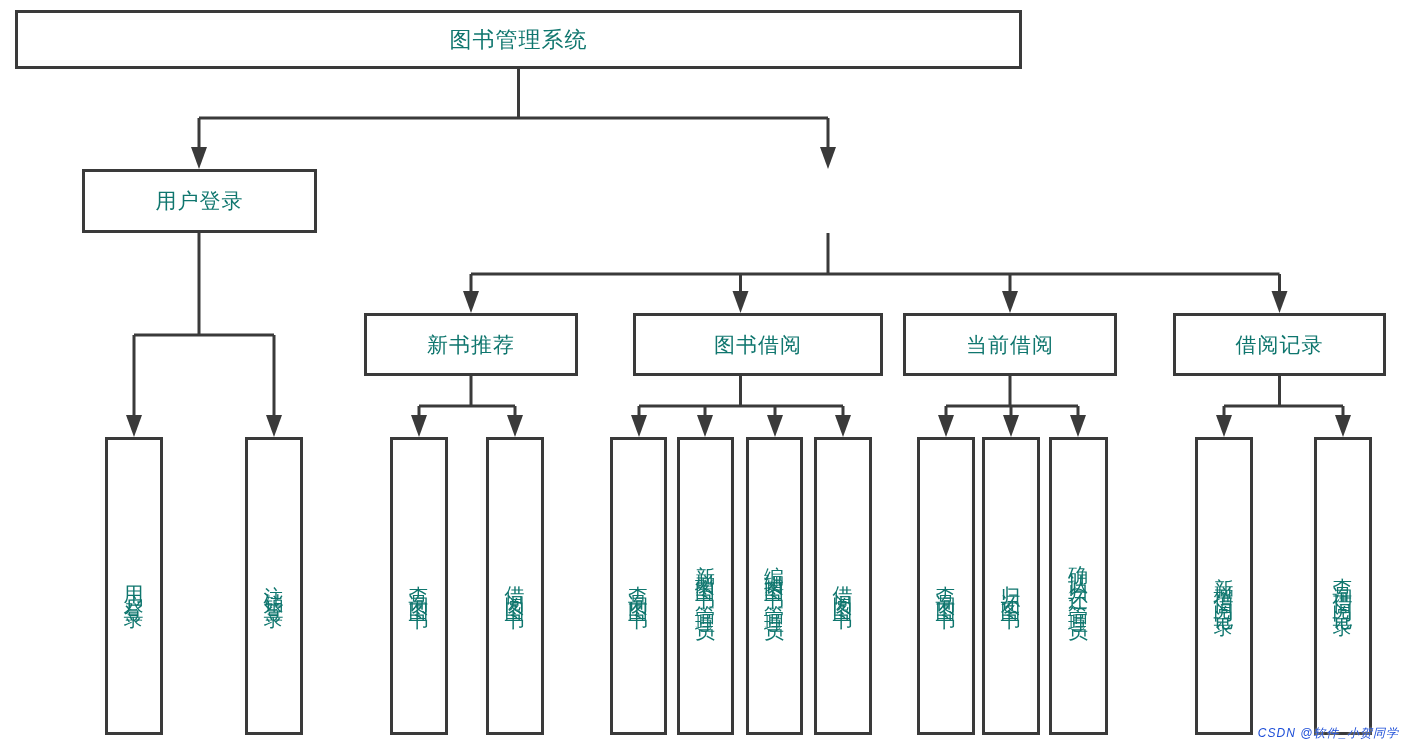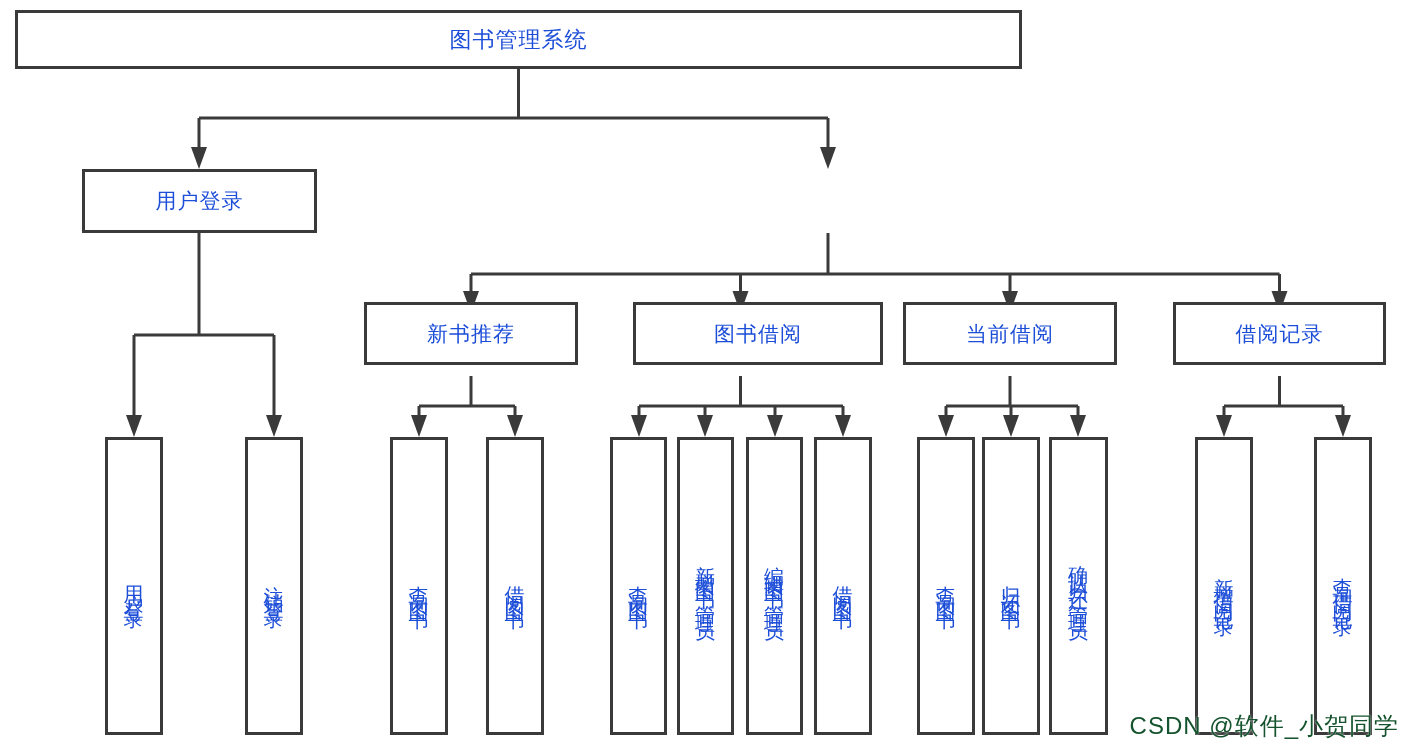--- a/index.html
+++ b/index.html
@@ -10,44 +10,45 @@
     font-family:"Liberation Sans","DejaVu Sans",sans-serif;
     overflow:hidden;
   }
   #wires{position:absolute;left:0;top:0;width:1405px;height:747px;}
   .box{
     position:absolute;
     box-sizing:border-box;
     border:3px solid #3a3a3a;
     background:#ffffff;
     display:flex;align-items:center;justify-content:center;
-    color:#1d4ed8;
+    color:#0f766e;
     text-align:center;
   }
   .hbox{font-size:21px;letter-spacing:1px;}
   .root{left:15px;top:10px;width:1007px;height:59px;font-size:22px;}
   .l2{top:169px;height:64px;width:235px;}
-  .l3{top:302px;height:63px;}
+  .l3{top:313px;height:63px;}
   .leaf{
     top:437px;height:298px;width:58px;
     writing-mode:vertical-rl;
     text-orientation:mixed;
     font-size:20px;
     letter-spacing:8px;
     line-height:1.0;
   }
   .watermark{
     position:absolute;
     right:6px;bottom:5px;
-    font-size:24px;
-    color:#14532d;
+    font-size:12px;
+    color:#1d4ed8;
     letter-spacing:1px;
     text-shadow:0 0 2px #ffffff;
     z-index:5;
     white-space:nowrap;
+    font-style:italic;
   }
 </style>
 </head>
 <body>
 
 <div id="stage">
 
   <svg id="wires" viewBox="0 0 1405 747" xmlns="http://www.w3.org/2000/svg">
     <defs>
       <path id="arw" d="M0 0 L-8 -22 L8 -22 Z"></path>

